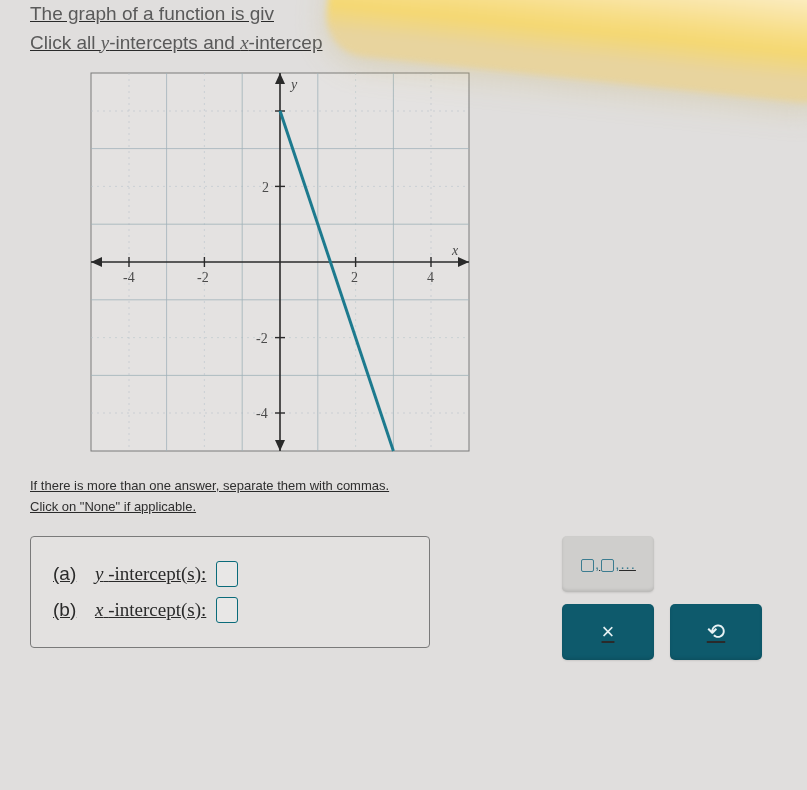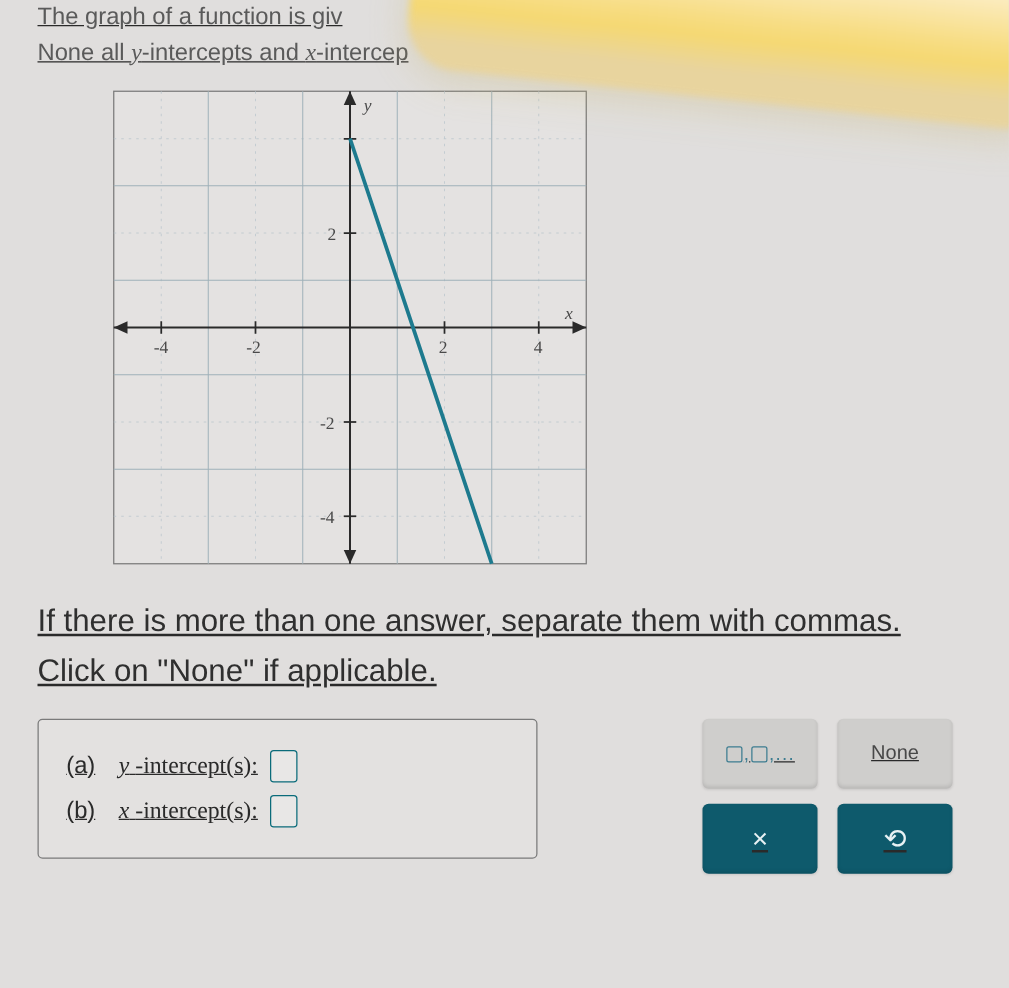--- a/index.html
+++ b/index.html
@@ -48,21 +48,21 @@
       display: block;
     }
     .italic-var {
       font-style: italic;
       font-family: Georgia, serif;
     }
     .graph-wrapper {
       margin: 15px 0 20px 60px;
     }
     .instruction {
-      font-size: 25px;
+      font-size: 13px;
       color: #2f2f2f;
       margin: 18px 0 14px 0;
       line-height: 1.6;
     }
     .bottom-row {
       display: flex;
       gap: 45px;
       align-items: flex-start;
       margin-top: 18px;
     }
@@ -149,21 +149,21 @@
 </head>
 <body>
 
 <div class="glare"></div>
 
 <div class="content">
 
   <div class="question-text">
     <span class="line1">The graph of a function is giv</span>
     <span class="line2">
-      <span>None all </span><span class="italic-var">y</span><span>-intercepts and </span><span class="italic-var">x</span><span>-intercep</span>
+      <span>Click all </span><span class="italic-var">y</span><span>-intercepts and </span><span class="italic-var">x</span><span>-intercep</span>
     </span>
   </div>
 
   <div class="graph-wrapper">
     <svg width="380" height="380" viewBox="0 0 380 380">
 
       <rect x="1" y="1" width="378" height="378" fill="#e4e2e1" stroke="#7a7a7a" stroke-width="1"></rect>
 
       <g stroke="#b8c4cb" stroke-width="0.6" stroke-dasharray="2,4">
         <line x1="39" y1="1" x2="39" y2="379"></line>
@@ -248,21 +248,20 @@
       </div>
     </div>
 
     <div class="keypad">
       <div class="keypad-row">
         <div class="keypad-btn btn-grey">
           <span class="comma-template">
             <span class="small-box"></span><span>,</span><span class="small-box"></span><span>,...</span>
           </span>
         </div>
-        <div class="keypad-btn btn-grey">None</div>
       </div>
       <div class="keypad-row">
         <div class="keypad-btn btn-teal wide">
           <span>×</span>
         </div>
         <div class="keypad-btn btn-teal wide">
           <span>⟲</span>
         </div>
       </div>
     </div>

